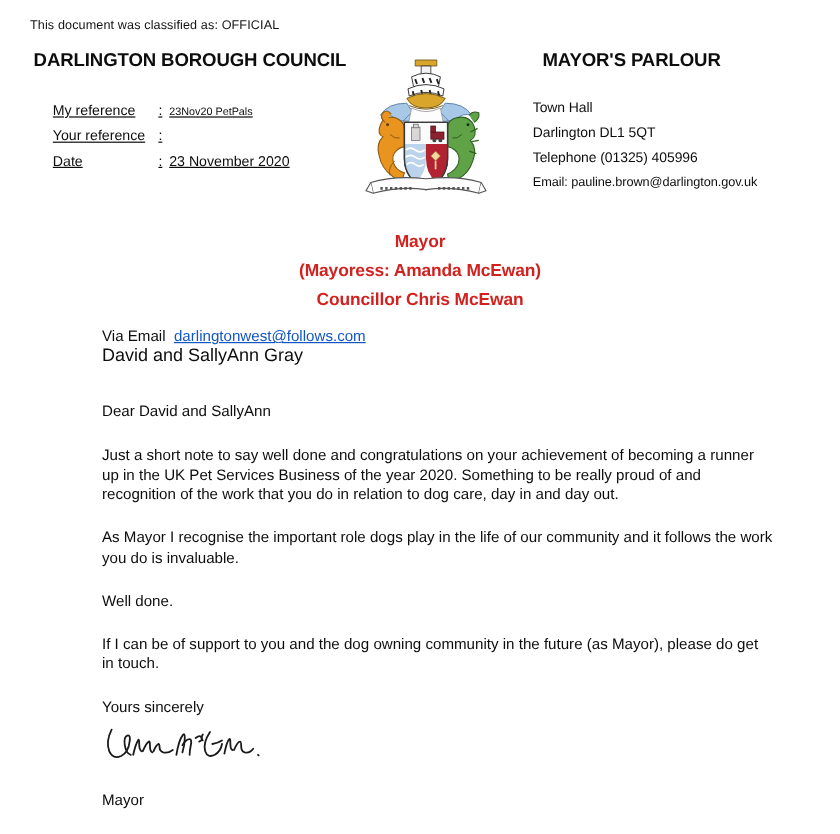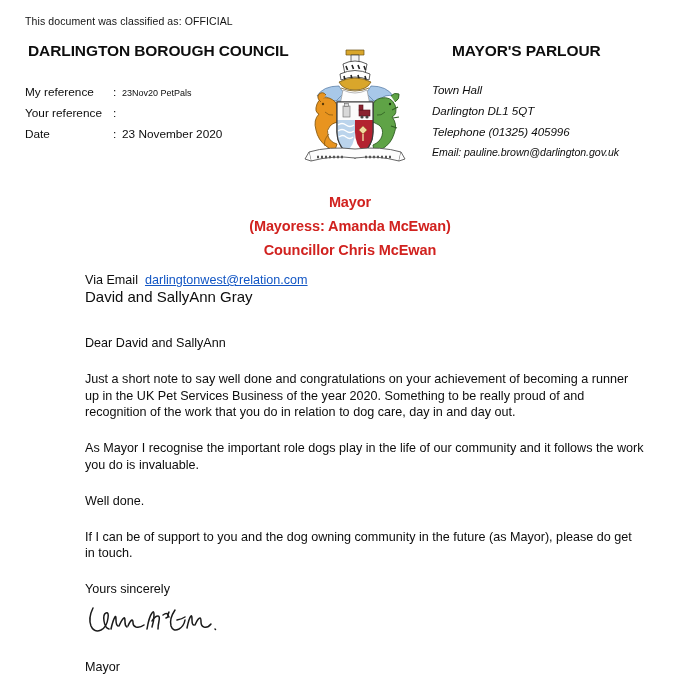--- a/index.html
+++ b/index.html
@@ -50,23 +50,24 @@
     top: 42px;
     font-size: 15.5px;
     font-weight: bold;
     letter-spacing: -0.1px;
     white-space: nowrap;
   }
 
   
   .ref-block {
     position: absolute;
-    left: 25px;
+    left: 44px;
     top: 85px;
     width: 250px;
+    text-decoration: underline;
   }
   .ref-row {
     display: flex;
     align-items: baseline;
     height: 21px;
     font-size: 11.8px;
   }
   .ref-label {
     width: 88px;
     flex: 0 0 88px;
@@ -80,24 +81,23 @@
     white-space: nowrap;
     font-size: 11.8px;
   }
   .ref-value.small {
     font-size: 9px;
   }
 
   
   .addr-block {
     position: absolute;
-    left: 432px;
+    left: 444px;
     top: 83px;
     width: 245px;
-    font-style: italic;
   }
   .addr-row {
     font-size: 11.6px;
     height: 21px;
     white-space: nowrap;
     letter-spacing: -0.05px;
   }
   .addr-row.email {
     font-size: 10.6px;
   }
@@ -279,21 +279,21 @@
   <div class="mayor-heading">
     <div class="line">Mayor</div>
     <div class="line">(Mayoress: Amanda McEwan)</div>
     <div class="line">Councillor Chris McEwan</div>
   </div>
 
   <div class="body-block">
 
     <div class="via-line">
       <span>Via Email</span>
-      <span>&nbsp;</span><a class="via-link" href="#">darlingtonwest@relation.com</a>
+      <span>&nbsp;</span><a class="via-link" href="#">darlingtonwest@follows.com</a>
     </div>
     <div class="recipient">David and SallyAnn Gray</div>
 
     <div class="gap-lg"></div>
 
     <p class="para">Dear David and SallyAnn</p>
 
     <div class="gap-md"></div>
 
     <p class="para">Just a short note to say well done and congratulations on your achievement of becoming a runner up in the UK Pet Services Business of the year 2020.  Something to be really proud of and recognition of the work that you do in relation to dog care, day in and day out.</p>

